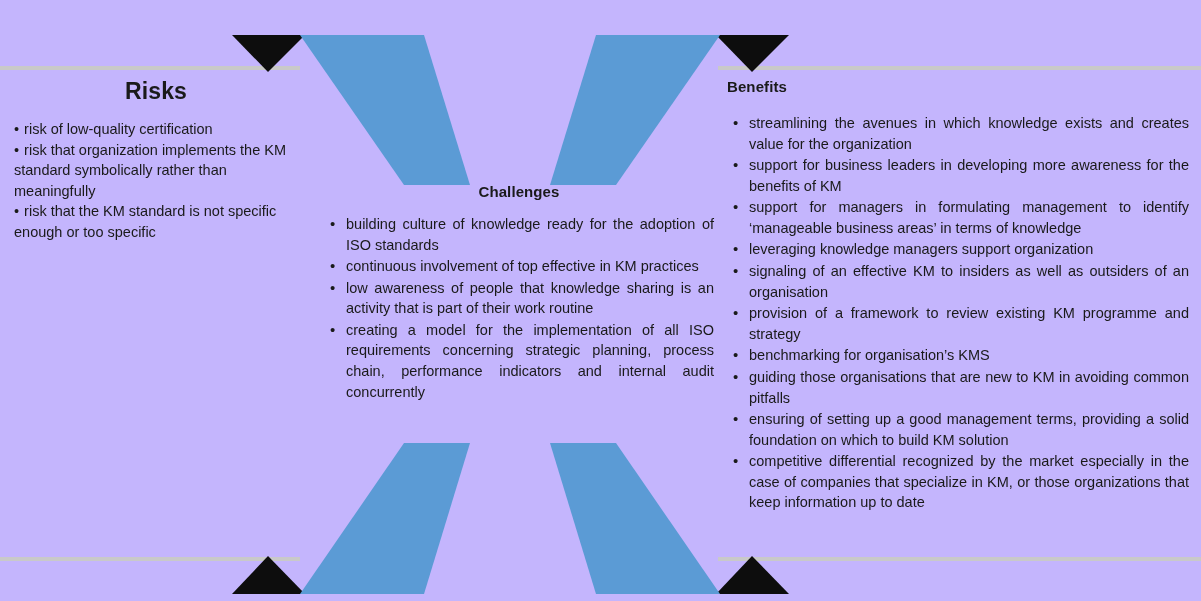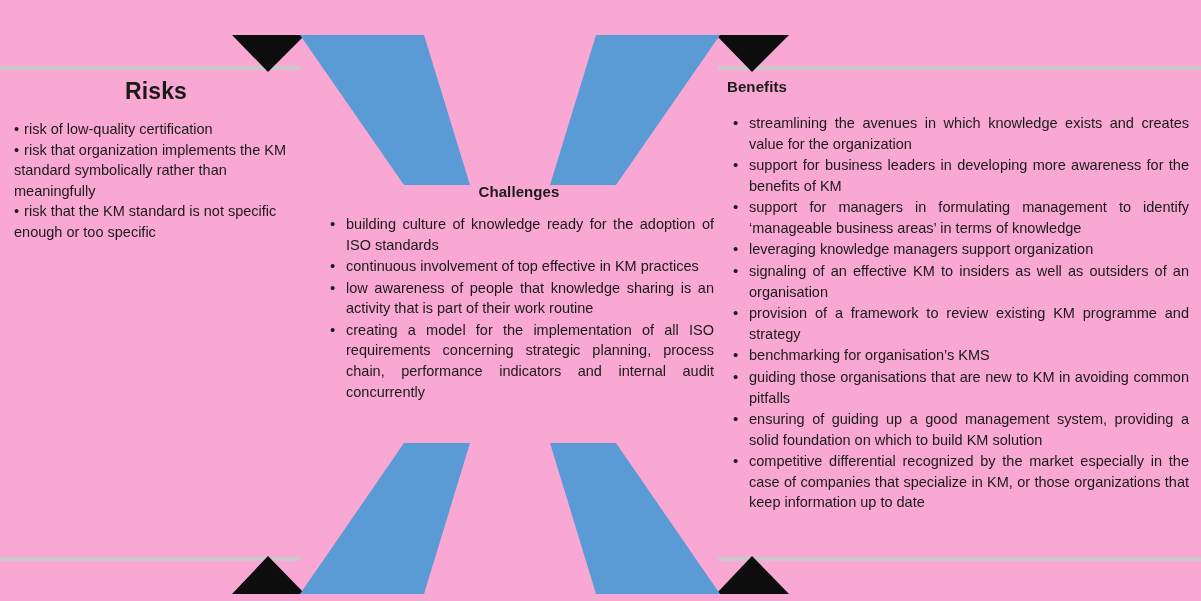--- a/index.html
+++ b/index.html
@@ -8,21 +8,21 @@
     background: #ffffff;
   }
   body {
     font-family: "Liberation Sans", sans-serif;
   }
   #canvas {
     position: relative;
     width: 1201px;
     height: 601px;
     overflow: hidden;
-    background: #f9a8d4;
+    background: #c4b5fd;
   }
 
   
   .deco-layer {
     position: absolute;
     left: 0;
     top: 0;
     width: 1201px;
     height: 601px;
     pointer-events: none;
@@ -171,18 +171,18 @@
     <div class="col-title">Benefits</div>
     <ul class="bullets">
       <li>streamlining the avenues in which knowledge exists and creates value for the organization</li>
       <li>support for business leaders in developing more awareness for the benefits of KM</li>
       <li>support for managers in formulating management to identify ‘manageable business areas’ in terms of knowledge</li>
       <li>leveraging knowledge managers support organization</li>
       <li>signaling of an effective KM to insiders as well as outsiders of an organisation</li>
       <li>provision of a framework to review existing KM programme and strategy</li>
       <li>benchmarking for organisation’s KMS</li>
       <li>guiding those organisations that are new to KM in avoiding common pitfalls</li>
-      <li>ensuring of guiding up a good management system, providing a solid foundation on which to build KM solution</li>
+      <li>ensuring of setting up a good management terms, providing a solid foundation on which to build KM solution</li>
       <li>competitive differential recognized by the market especially in the case of companies that specialize in KM, or those organizations that keep information up to date</li>
     </ul>
   </div>
 
 </div>
 
 </body></html>

